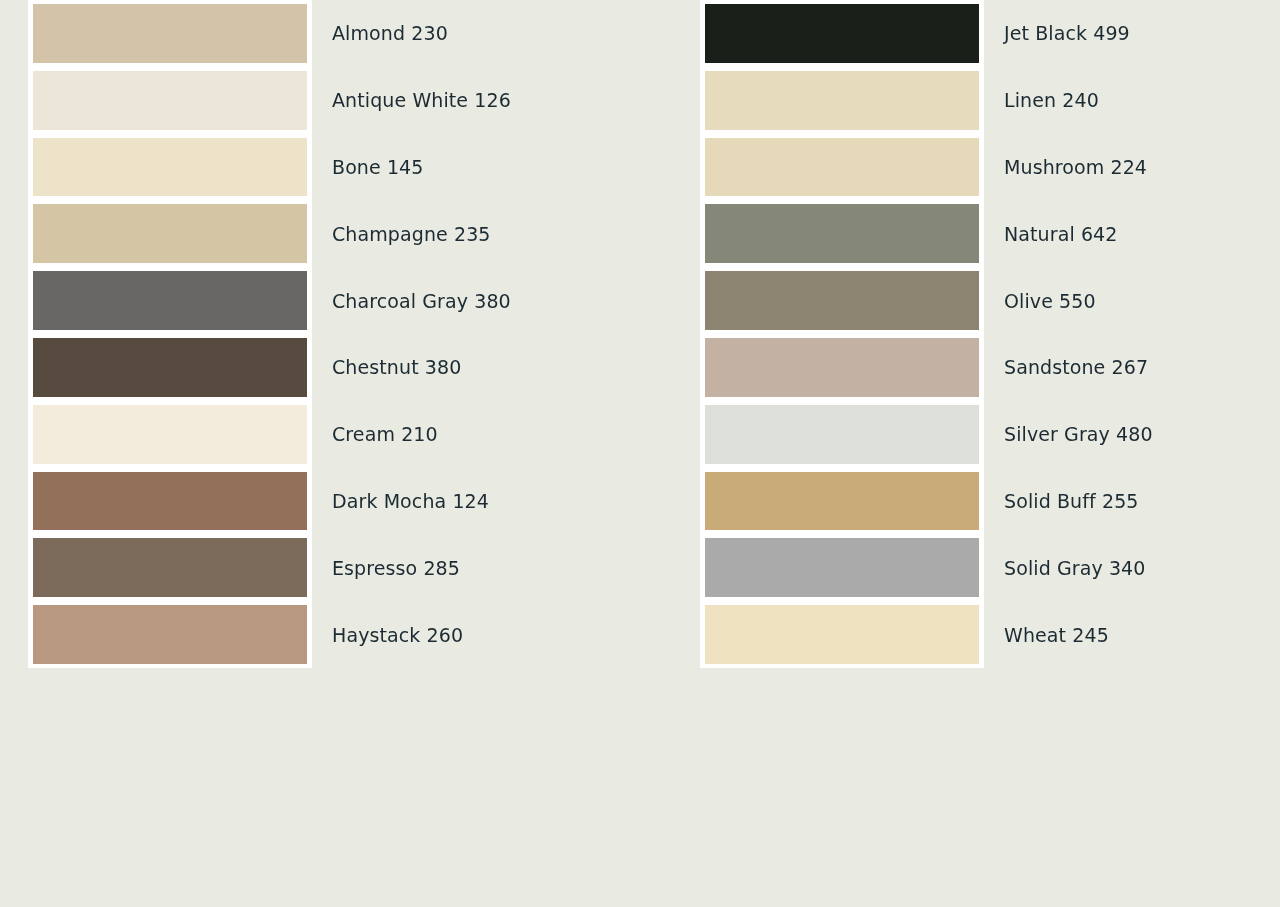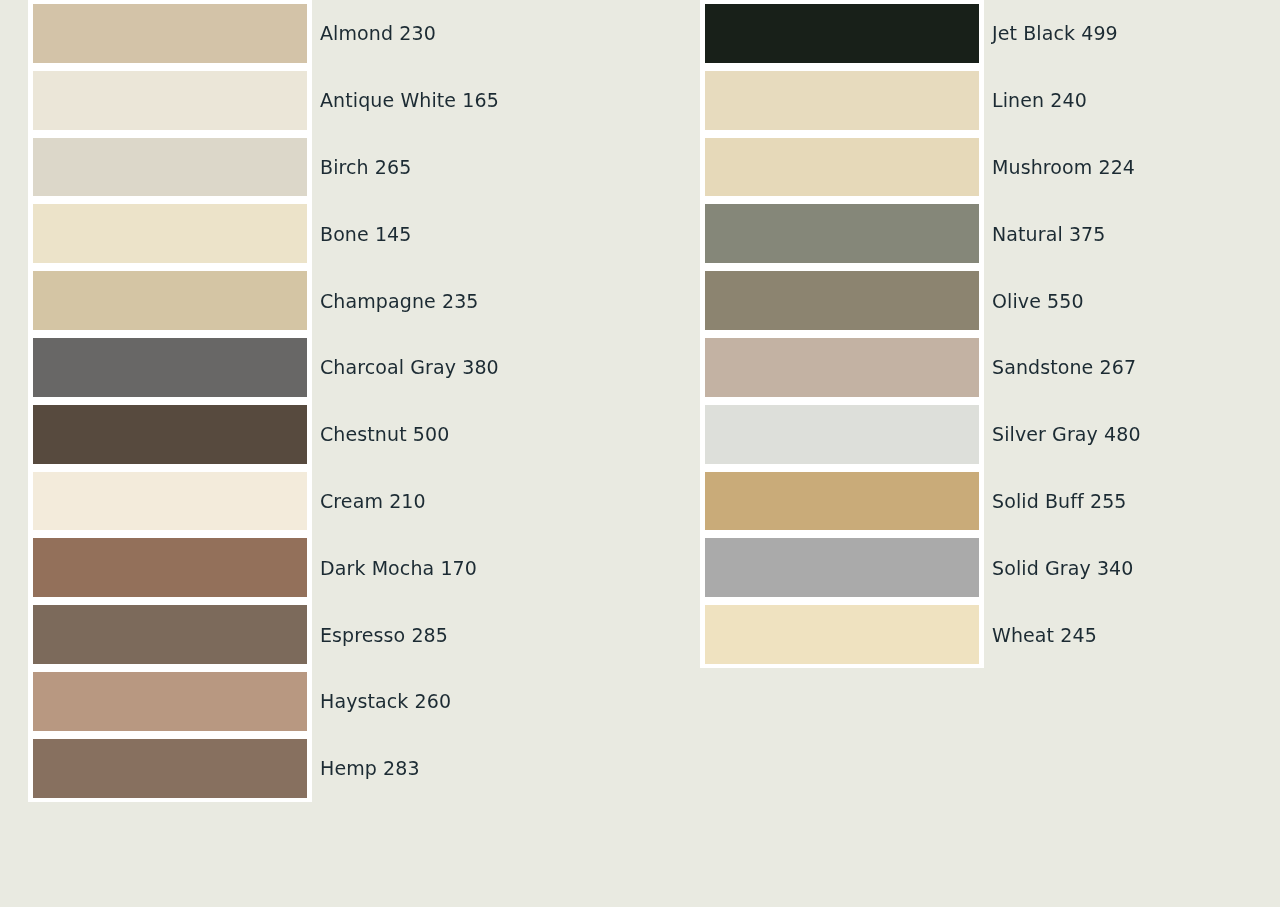--- a/index.html
+++ b/index.html
@@ -42,21 +42,21 @@
   }
   .chip {
     width: 100%;
     height: 100%;
     box-sizing: border-box;
   }
   .chip.bordered {
     border: 1px solid #c9c9c2;
   }
   .swatch-label {
-    margin-left: 8px;
+    margin-left: 20px;
     font-size: 19px;
     color: #1c2b33;
     letter-spacing: 0.1px;
     white-space: nowrap;
   }
 </style>
 </head>
 <body style="background: rgb(233, 234, 225);">
 
 <div id="board">
@@ -64,27 +64,21 @@
       <div class="swatch-row">
         <div class="chip-frame">
           <div class="chip" style="background: rgb(211, 195, 168);"></div>
         </div>
         <div class="swatch-label">Almond 230</div>
       </div>
       <div class="swatch-row">
         <div class="chip-frame">
           <div class="chip" style="background: rgb(235, 230, 216);"></div>
         </div>
-        <div class="swatch-label">Antique White 165</div>
-      </div>
-      <div class="swatch-row">
-        <div class="chip-frame">
-          <div class="chip" style="background: rgb(220, 215, 201);"></div>
-        </div>
-        <div class="swatch-label">Birch 265</div>
+        <div class="swatch-label">Antique White 126</div>
       </div>
       <div class="swatch-row">
         <div class="chip-frame">
           <div class="chip" style="background: rgb(236, 227, 201);"></div>
         </div>
         <div class="swatch-label">Bone 145</div>
       </div>
       <div class="swatch-row">
         <div class="chip-frame">
           <div class="chip" style="background: rgb(212, 197, 164);"></div>
@@ -94,51 +88,45 @@
       <div class="swatch-row">
         <div class="chip-frame">
           <div class="chip" style="background: rgb(104, 103, 102);"></div>
         </div>
         <div class="swatch-label">Charcoal Gray 380</div>
       </div>
       <div class="swatch-row">
         <div class="chip-frame">
           <div class="chip" style="background: rgb(87, 74, 62);"></div>
         </div>
-        <div class="swatch-label">Chestnut 500</div>
+        <div class="swatch-label">Chestnut 380</div>
       </div>
       <div class="swatch-row">
         <div class="chip-frame">
           <div class="chip" style="background: rgb(243, 235, 219);"></div>
         </div>
         <div class="swatch-label">Cream 210</div>
       </div>
       <div class="swatch-row">
         <div class="chip-frame">
           <div class="chip" style="background: rgb(147, 112, 90);"></div>
         </div>
-        <div class="swatch-label">Dark Mocha 170</div>
+        <div class="swatch-label">Dark Mocha 124</div>
       </div>
       <div class="swatch-row">
         <div class="chip-frame">
           <div class="chip" style="background: rgb(124, 106, 91);"></div>
         </div>
         <div class="swatch-label">Espresso 285</div>
       </div>
       <div class="swatch-row">
         <div class="chip-frame">
           <div class="chip" style="background: rgb(184, 152, 129);"></div>
         </div>
         <div class="swatch-label">Haystack 260</div>
-      </div>
-      <div class="swatch-row">
-        <div class="chip-frame">
-          <div class="chip" style="background: rgb(135, 112, 95);"></div>
-        </div>
-        <div class="swatch-label">Hemp 283</div>
       </div>
     </div>
   <div class="column" id="column-right">
       <div class="swatch-row">
         <div class="chip-frame">
           <div class="chip" style="background: rgb(24, 32, 25);"></div>
         </div>
         <div class="swatch-label">Jet Black 499</div>
       </div>
       <div class="swatch-row">
@@ -150,21 +138,21 @@
       <div class="swatch-row">
         <div class="chip-frame">
           <div class="chip" style="background: rgb(230, 217, 185);"></div>
         </div>
         <div class="swatch-label">Mushroom 224</div>
       </div>
       <div class="swatch-row">
         <div class="chip-frame">
           <div class="chip" style="background: rgb(133, 135, 121);"></div>
         </div>
-        <div class="swatch-label">Natural 375</div>
+        <div class="swatch-label">Natural 642</div>
       </div>
       <div class="swatch-row">
         <div class="chip-frame">
           <div class="chip" style="background: rgb(140, 132, 112);"></div>
         </div>
         <div class="swatch-label">Olive 550</div>
       </div>
       <div class="swatch-row">
         <div class="chip-frame">
           <div class="chip" style="background: rgb(195, 178, 163);"></div>

